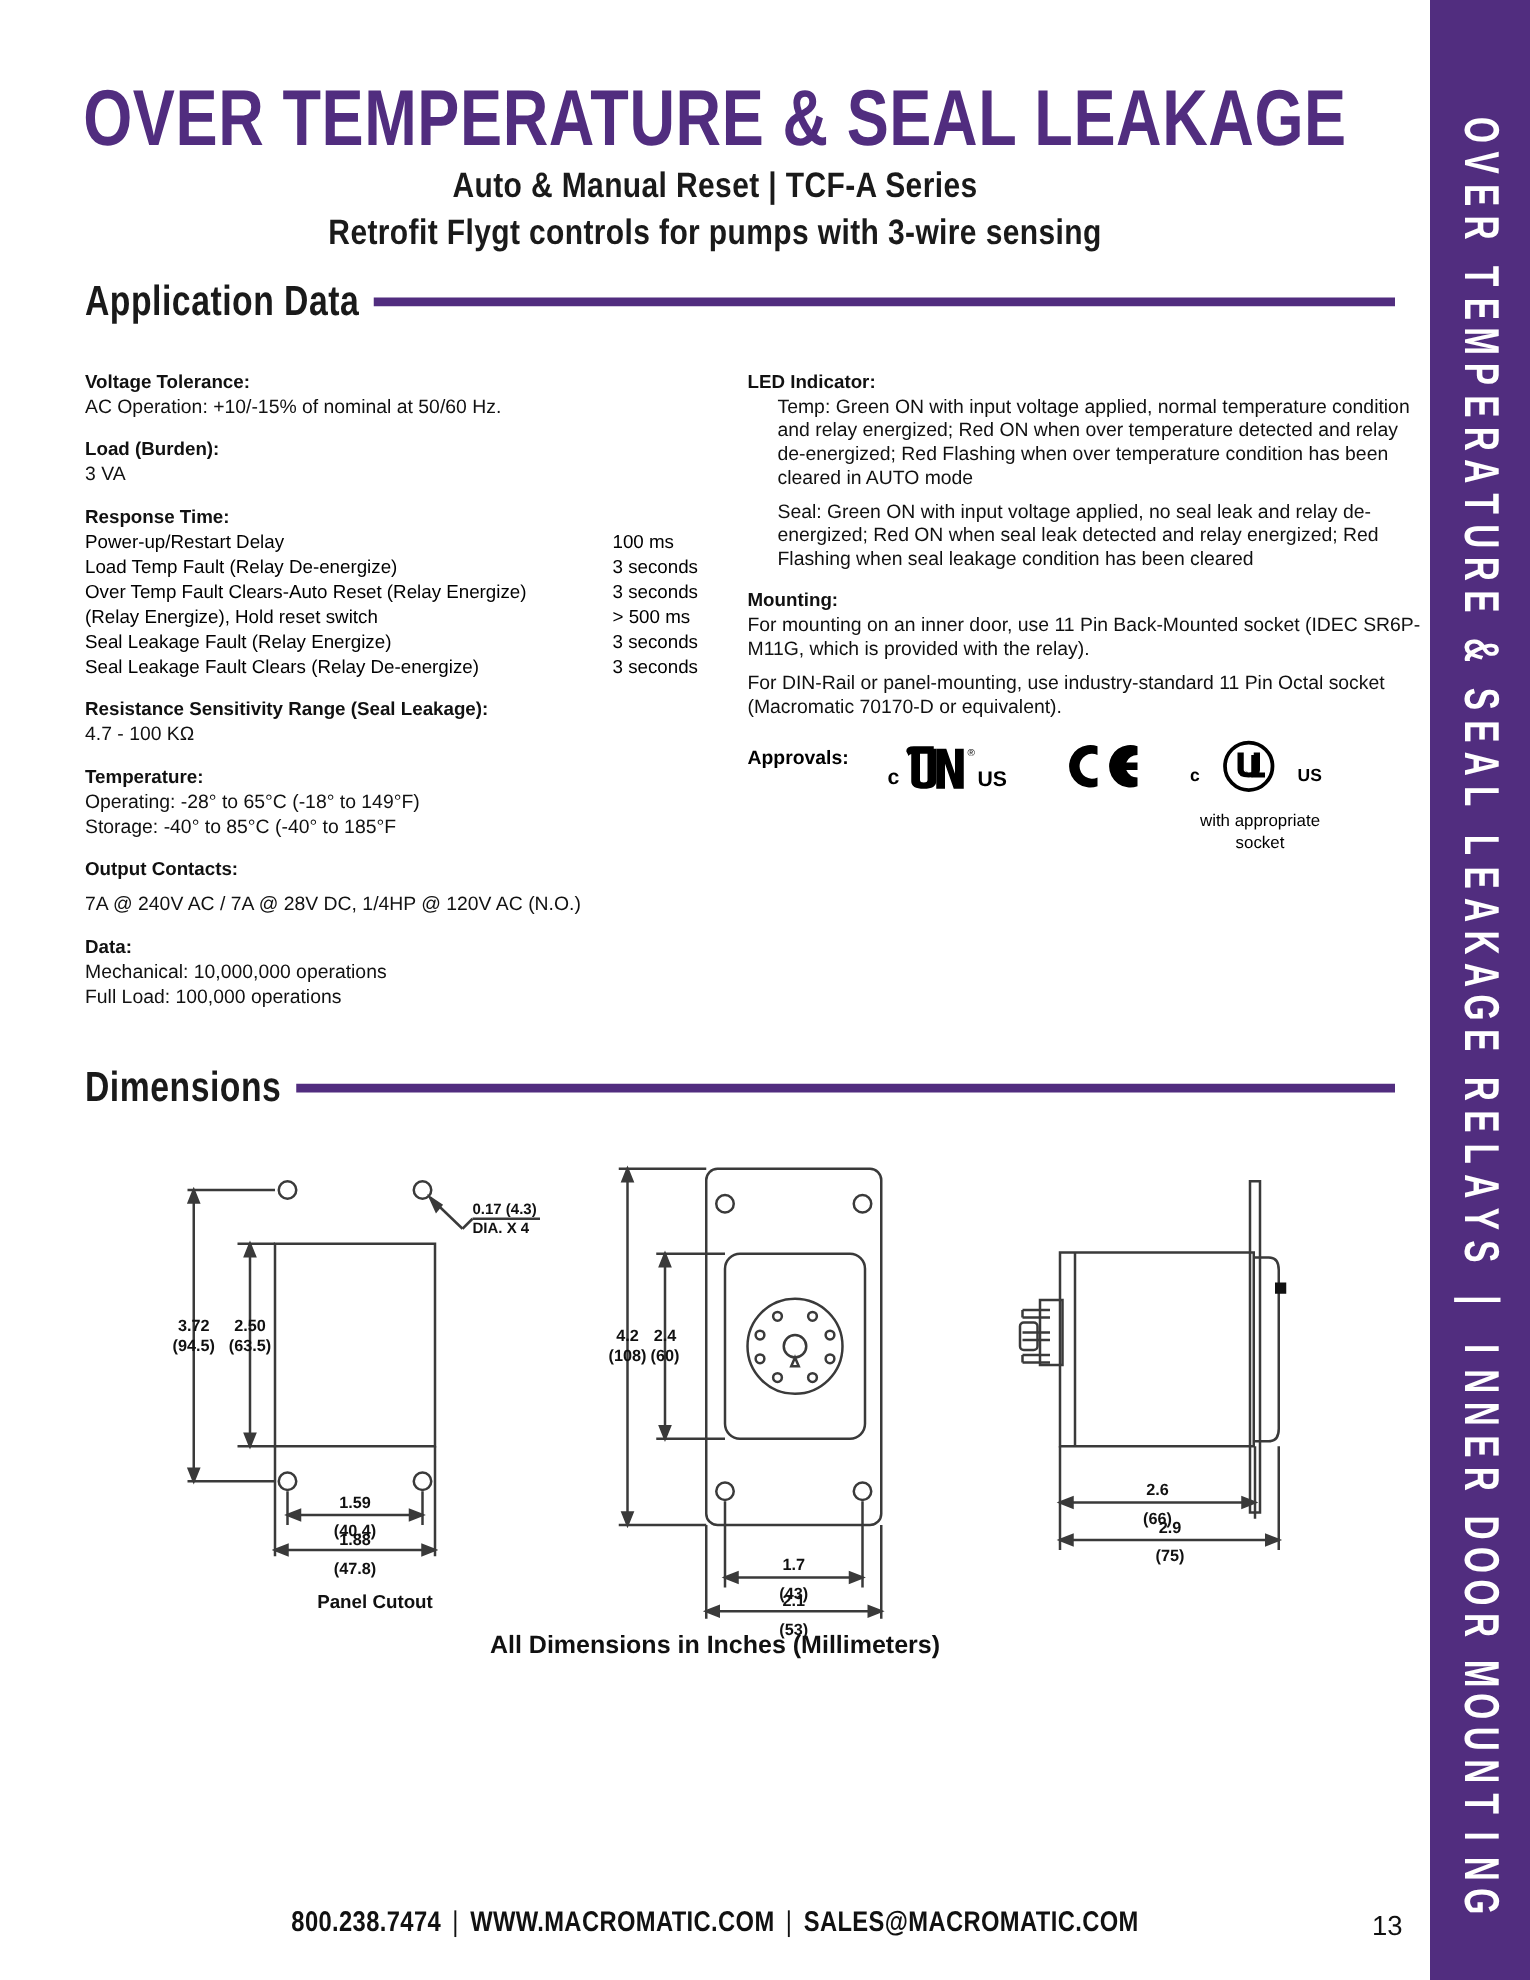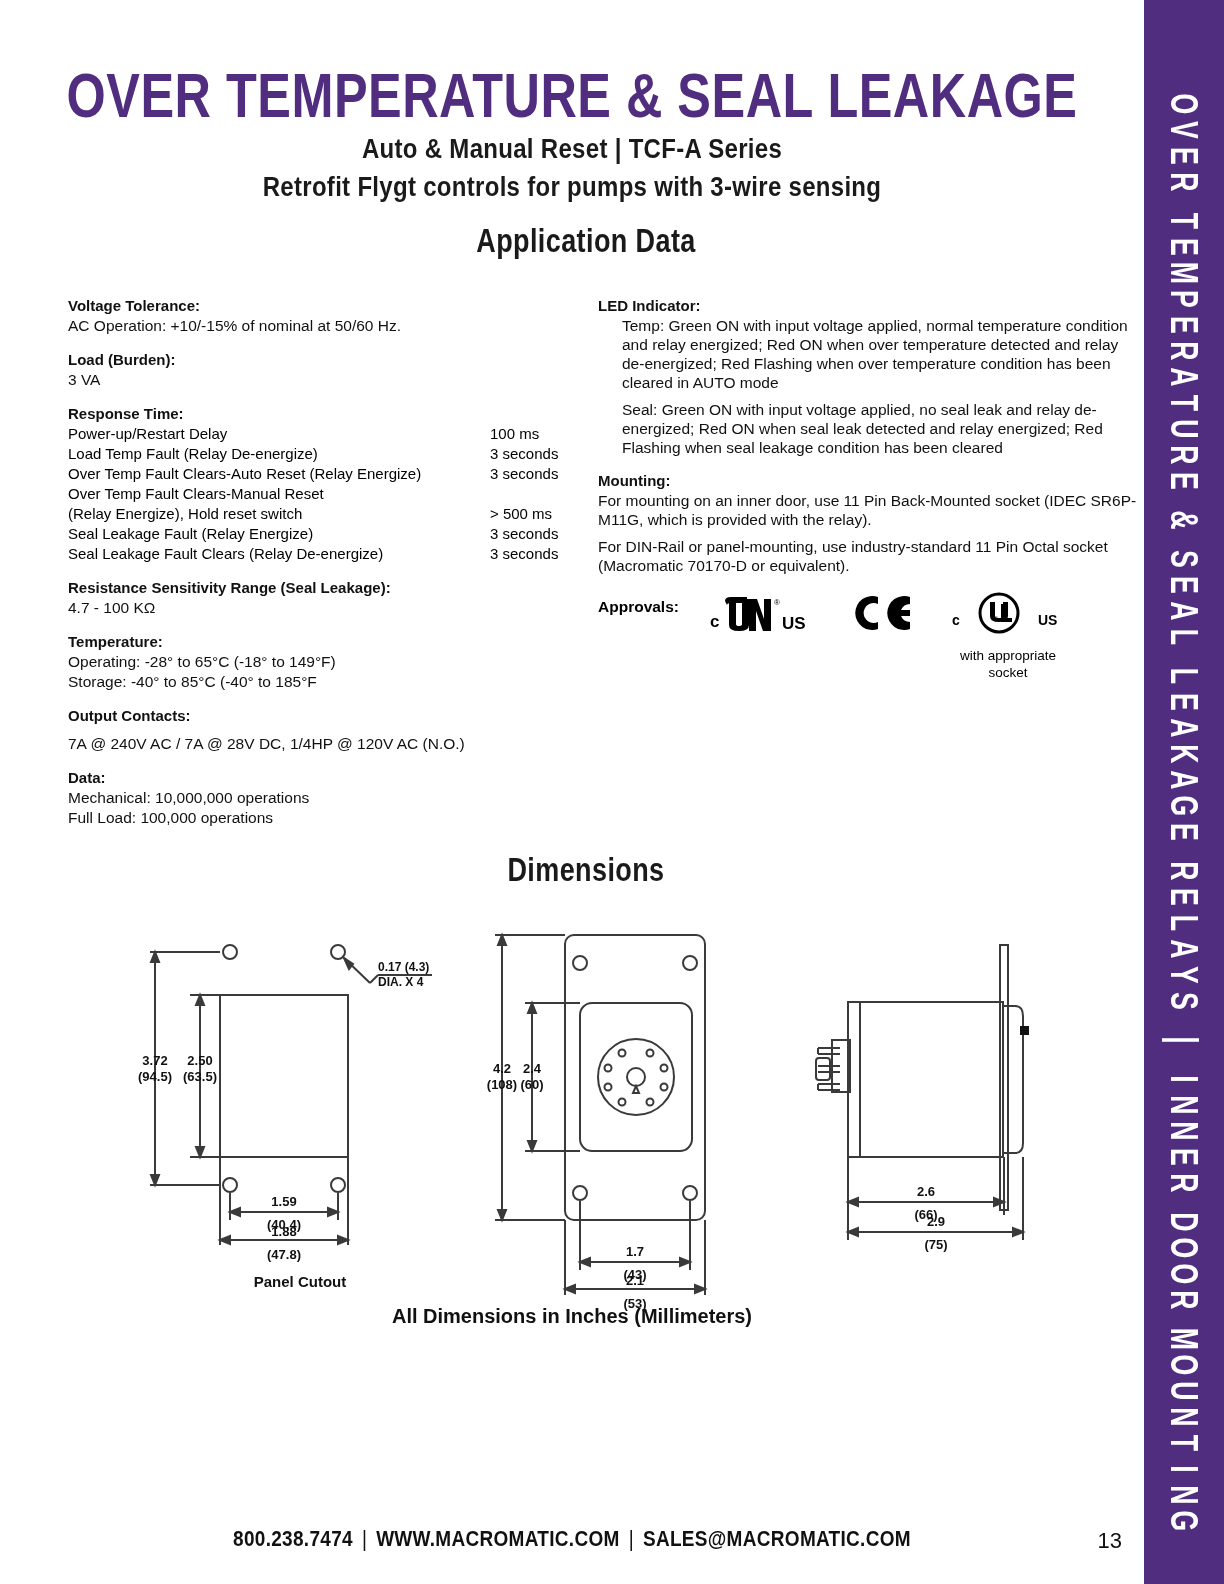--- a/index.html
+++ b/index.html
@@ -90,21 +90,20 @@
     transform: scaleY(1.18);
     letter-spacing: 0.3px;
   }
 
   
   .section-head {
     display: flex;
     align-items: center;
     margin: 0 0 0 68px;
     width: 1048px;
-    flex-direction: column;
   }
   .section-head .label {
     color: #1a1a1a;
     font-family: "Liberation Sans Narrow", "Liberation Sans", sans-serif;
     font-weight: bold;
     font-size: 27px;
     line-height: 27px;
     transform: scaleY(1.25);
     letter-spacing: 0.4px;
     white-space: nowrap;
@@ -249,21 +248,20 @@
         </div>
         <div class="rt-row">
           <div class="rt-label">Load Temp Fault (Relay De-energize)</div>
           <div class="rt-val">3 seconds</div>
         </div>
         <div class="rt-row">
           <div class="rt-label">Over Temp Fault Clears-Auto Reset (Relay Energize)</div>
           <div class="rt-val">3 seconds</div>
         </div>
         <div class="rt-row">
-          <div class="rt-label">Over Temp Fault Clears-Manual Reset</div>
           <div class="rt-val"></div>
         </div>
         <div class="rt-row">
           <div class="rt-label">(Relay Energize), Hold reset switch</div>
           <div class="rt-val">&gt; 500 ms</div>
         </div>
         <div class="rt-row">
           <div class="rt-label">Seal Leakage Fault (Relay Energize)</div>
           <div class="rt-val">3 seconds</div>
         </div>

